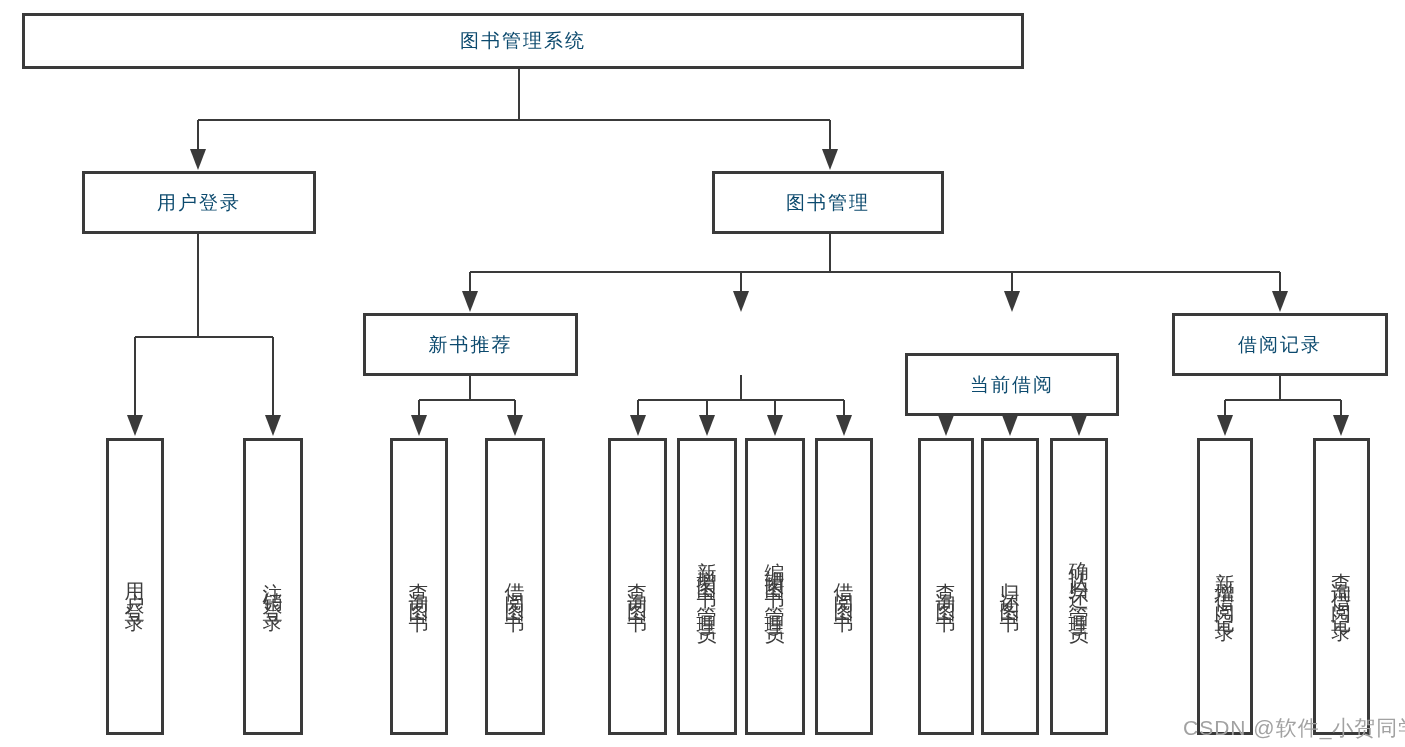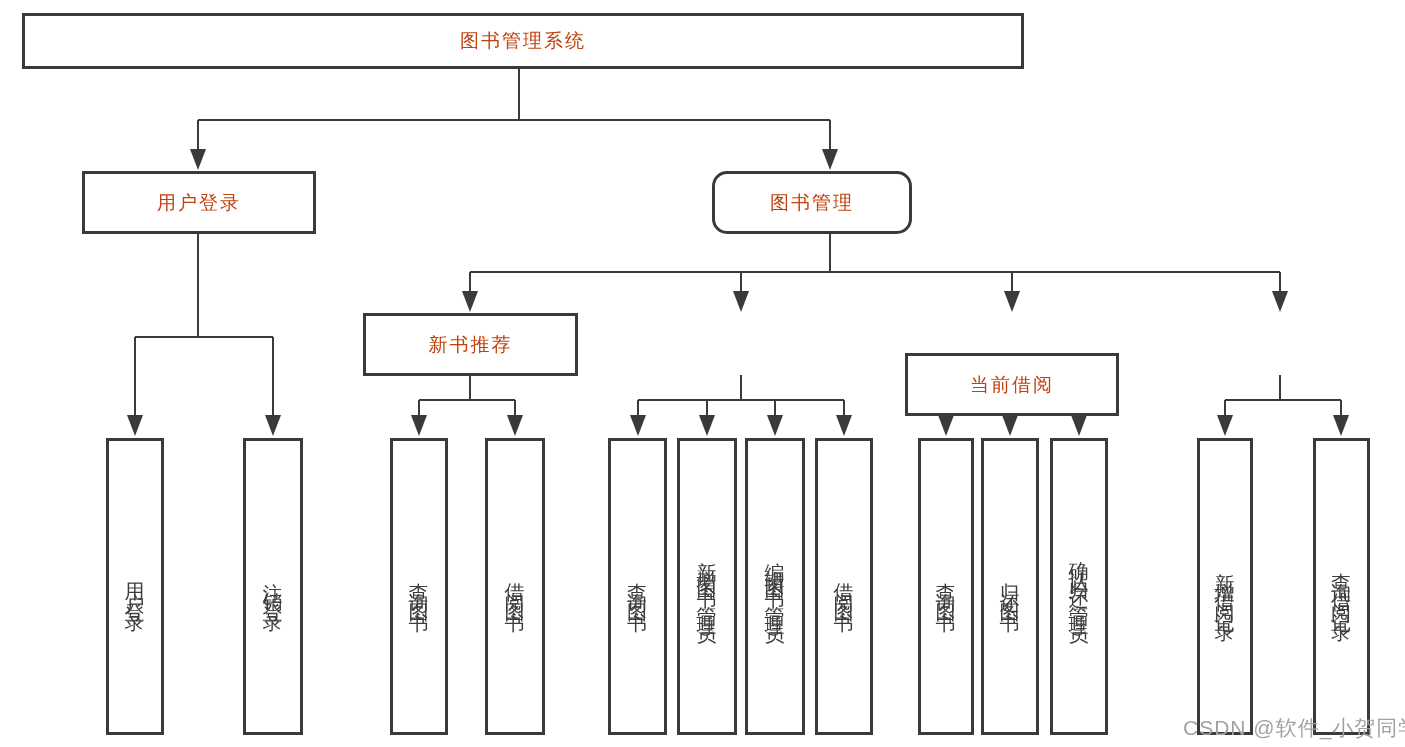--- a/index.html
+++ b/index.html
@@ -10,21 +10,21 @@
     font-family:"Liberation Sans","DejaVu Sans",sans-serif;
     overflow:hidden;
   }
   #connectors{position:absolute;left:0;top:0;width:1405px;height:747px;}
   .hbox{
     position:absolute;
     box-sizing:border-box;
     border:3px solid #3a3a3a;
     background:#ffffff;
     display:flex;align-items:center;justify-content:center;
-    font-size:19px;color:#c2410c;letter-spacing:2px;
+    font-size:19px;color:#0c4a6e;letter-spacing:2px;
     z-index:2;
   }
   .vbox{
     position:absolute;
     box-sizing:border-box;
     border:3px solid #3a3a3a;
     background:#ffffff;
     display:flex;align-items:center;justify-content:center;
     z-index:2;
   }
@@ -77,29 +77,32 @@
     </g>
   </svg>
 
   <div class="hbox" style="left:22px;top:13px;width:1002px;height:56px;">
     <span>图书管理系统</span>
   </div>
 
   <div class="hbox" style="left:82px;top:171px;width:234px;height:63px;">
     <span>用户登录</span>
   </div>
-  <div class="hbox" style="left:712px;top:171px;width:200px;height:63px;border-radius:15px;">
+  <div class="hbox" style="left:712px;top:171px;width:232px;height:63px;">
     <span>图书管理</span>
   </div>
 
   <div class="hbox" style="left:363px;top:313px;width:215px;height:63px;text-align:right;">
     <span>新书推荐</span>
   </div>
   <div class="hbox" style="left:905px;top:313px;width:214px;height:63px;margin-top:40px;">
     <span>当前借阅</span>
+  </div>
+  <div class="hbox" style="left:1172px;top:313px;width:216px;height:63px;">
+    <span>借阅记录</span>
   </div>
 
   <div class="vbox" style="left:106px;top:438px;width:58px;height:297px;">
     <span>用户登录</span>
   </div>
   <div class="vbox" style="left:243px;top:438px;width:60px;height:297px;">
     <span>注销登录</span>
   </div>
 
   <div class="vbox" style="left:390px;top:438px;width:58px;height:297px;">

